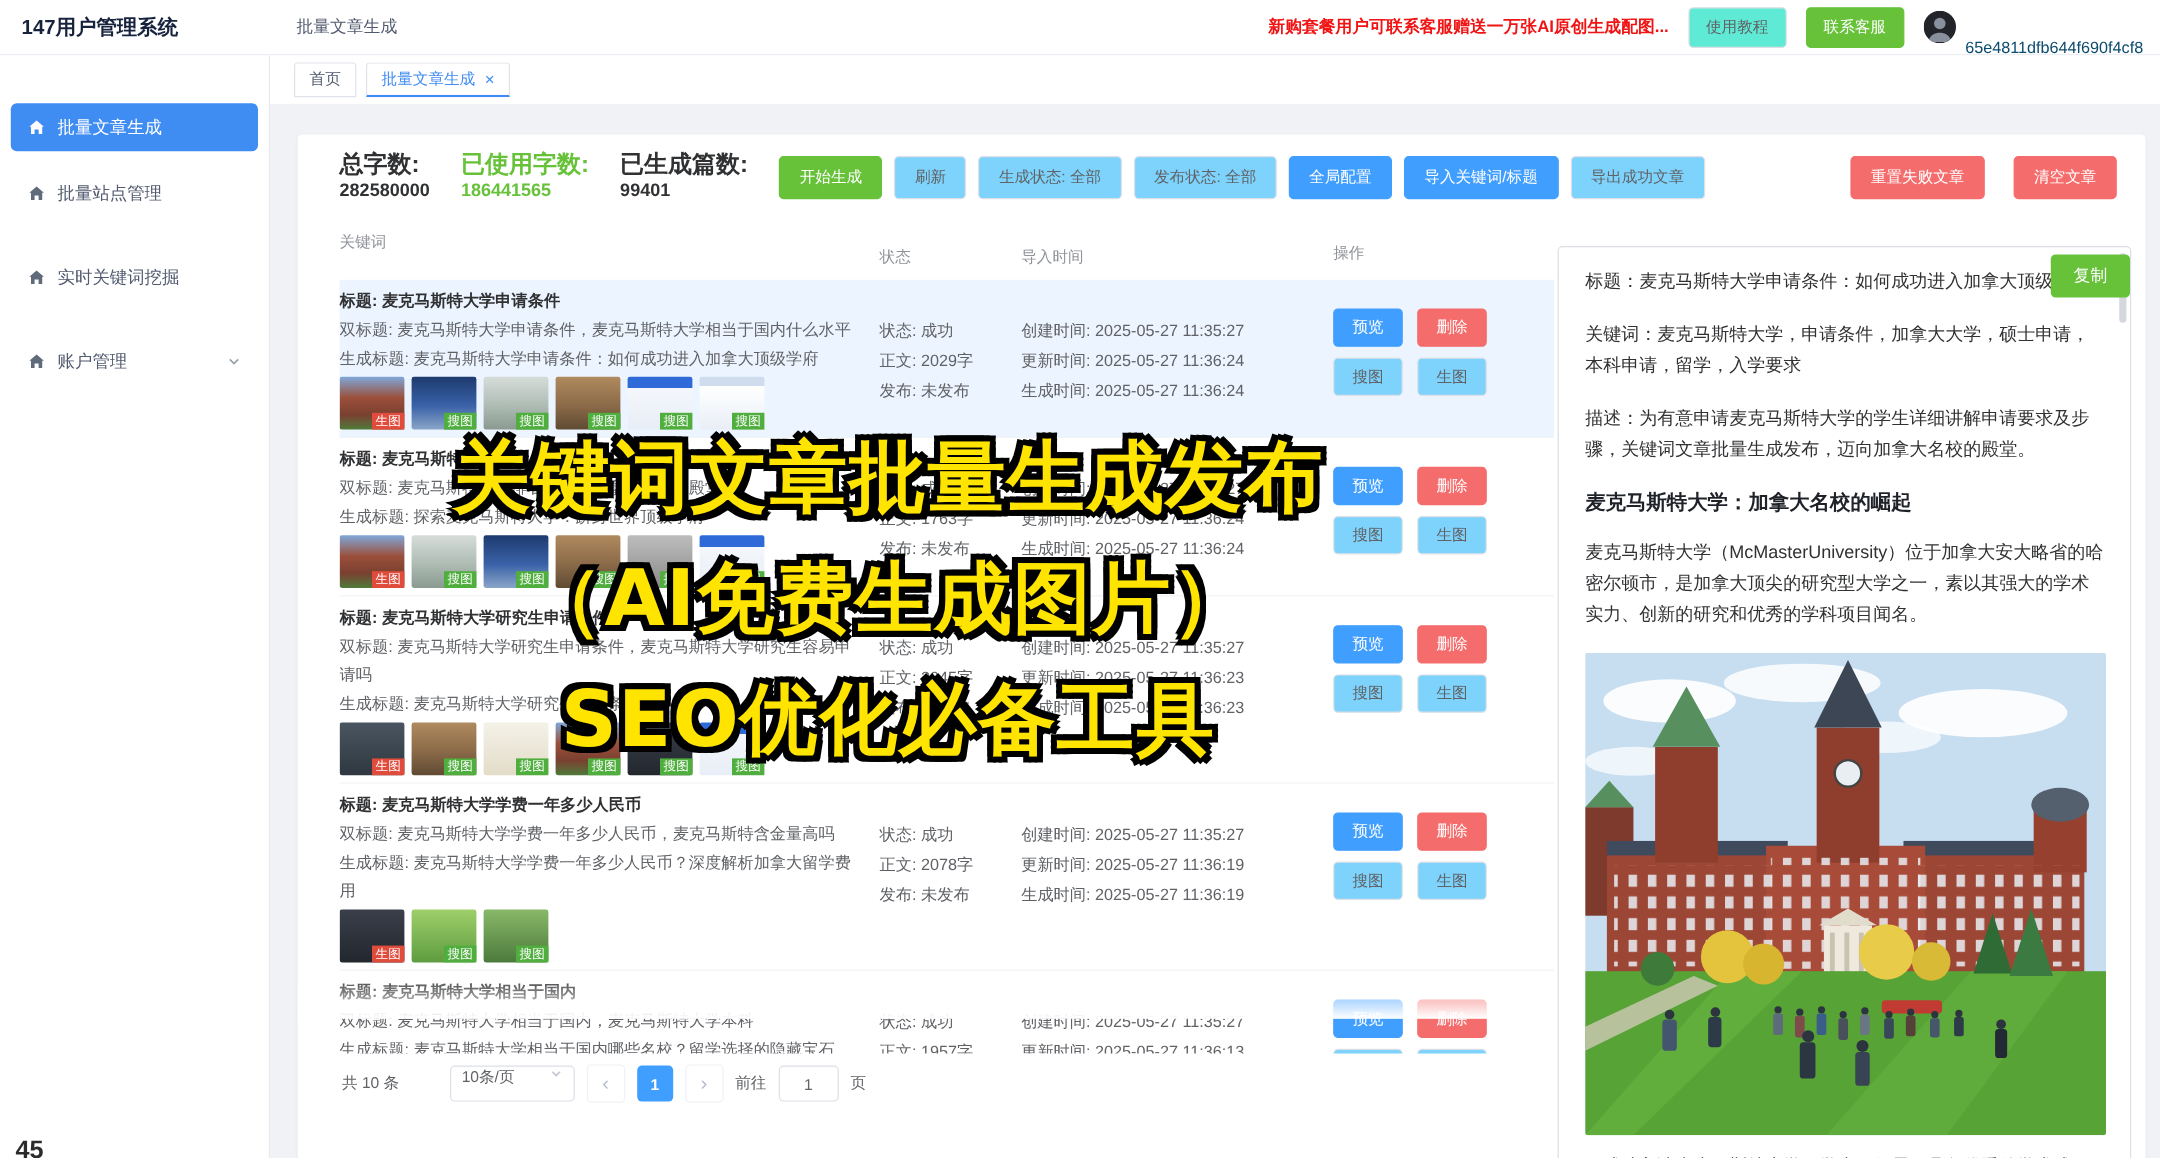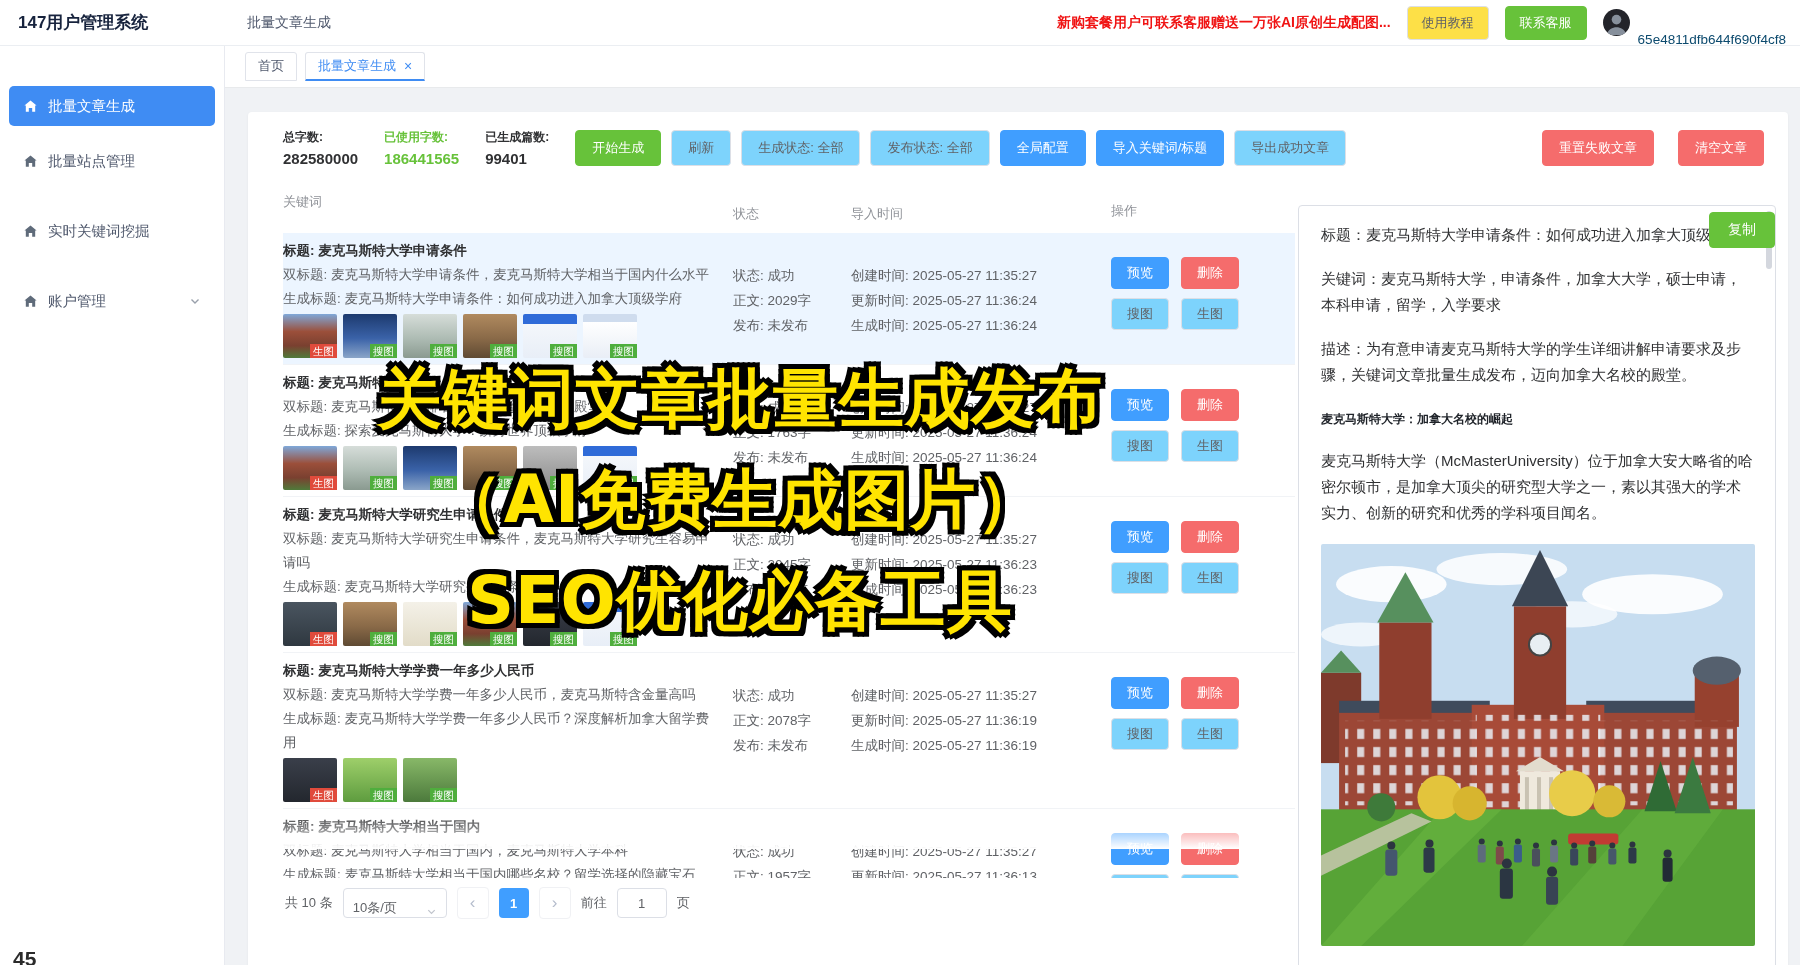--- a/index.html
+++ b/index.html
@@ -6,21 +6,21 @@
   .page{position:relative;width:1800px;height:965px;background:#fff;overflow:hidden;
         font-family:"Liberation Sans","DejaVu Sans",sans-serif;color:#303133;}
 
   
   .topbar{position:absolute;left:0;top:0;width:1800px;height:45px;background:#fff;
           border-bottom:1px solid #ebeef2;display:flex;align-items:center;z-index:6;}
   .brand{width:225px;box-sizing:border-box;padding-left:18px;font-size:17px;font-weight:bold;color:#17233d;}
   .crumb{padding-left:22px;font-size:14px;color:#515a6e;}
   .announce{margin-left:auto;color:#f01414;font-weight:bold;font-size:14px;white-space:nowrap;}
   .tbtn{margin-left:16px;padding:7px 14px;font-size:13px;border:1px solid #dcdfe6;border-radius:4px;
-        color:#606266;background:#fde047;cursor:pointer;white-space:nowrap;}
+        color:#606266;background:#5eead4;cursor:pointer;white-space:nowrap;}
   .tbtn-green{background:#67c23a;border-color:#67c23a;color:#fff;}
   .avatar{width:27px;height:27px;border-radius:50%;margin-left:16px;overflow:hidden;flex:0 0 auto;}
   .uid{margin-left:8px;font-size:13.5px;color:#0c4a6e;white-space:nowrap;margin-top:33px;}
 
   
   .sidebar{position:absolute;left:0;top:45px;width:225px;height:920px;background:#fff;
            border-right:1px solid #e8eaf0;z-index:5;box-sizing:border-box;padding-top:41px;}
   .sitem{height:40px;margin:0 9px 30px 9px;display:flex;align-items:center;gap:10px;
          padding:0 14px;border-radius:5px;color:#515a6e;font-size:14.5px;cursor:pointer;}
   .sitem .icon{display:flex;color:#5f6b7a;}
@@ -39,21 +39,21 @@
   .tab-close{margin-left:8px;font-size:14px;line-height:1;}
 
   
   .content{position:absolute;left:225px;top:88px;width:1575px;height:877px;background:#f0f2f5;}
   .card{position:absolute;left:23px;top:24px;width:1540px;height:900px;background:#fff;
         border-radius:4px;box-shadow:0 1px 3px rgba(0,0,0,.05);}
 
   
   .toolbar{display:flex;align-items:center;padding:14px 14px 0 35px;}
   .stat{margin-right:26px;}
-  .stat-label{font-size:12px;font-weight:bold;color:#303133;line-height:22px;white-space:nowrap;}
+  .stat-label{font-size:20px;font-weight:bold;color:#303133;line-height:22px;white-space:nowrap;}
   .stat-value{font-size:15px;font-weight:bold;color:#303133;line-height:22px;}
   .stat-green .stat-label,.stat-green .stat-value{color:#67c23a;}
   .btn{display:inline-block;border-radius:4px;font-size:13px;padding:8px 16px;border:1px solid #dcdfe6;
        background:#7dd3fc;color:#606266;cursor:pointer;white-space:nowrap;box-sizing:border-box;}
   .btn-blue{background:#409eff;border-color:#409eff;color:#fff;}
   .btn-red{background:#f56c6c;border-color:#f56c6c;color:#fff;}
   .btn-green{background:#67c23a;border-color:#67c23a;color:#fff;}
   .toolbar .btn{margin-right:10px;}
   .tb-right{margin-left:auto;display:flex;gap:12px;}
 
@@ -89,34 +89,34 @@
   .th-cert{background:linear-gradient(180deg,#f4f1e8,#e2dcc8);}
   .th-slate{background:linear-gradient(180deg,#4a5560,#2f3840);}
   .th-dark{background:linear-gradient(180deg,#3a3f4a,#23272e);}
   .th-lawn{background:linear-gradient(180deg,#9ecf6a,#5e9c3f);}
   .th-lawn2{background:linear-gradient(180deg,#88b868,#4c7a3c);}
   .fade{position:absolute;left:-35px;width:1047px;top:626px;height:36px;
         background:linear-gradient(rgba(255,255,255,0),#fff);pointer-events:none;}
   .pager{position:absolute;left:2px;top:700px;display:flex;align-items:center;gap:10px;
          font-size:13px;color:#606266;}
   .psel{width:104px;height:30px;border:1px solid #dcdfe6;border-radius:4px;display:flex;
-        align-items:flex-end;justify-content:space-between;padding:0 9px;color:#606266;box-sizing:border-box;cursor:pointer;}
+        align-items:flex-start;justify-content:space-between;padding:0 9px;color:#606266;box-sizing:border-box;cursor:pointer;margin-left:32px;}
   .pbtn{width:30px;height:30px;display:flex;align-items:center;justify-content:center;color:#b4bccc;
         font-size:17px;border:1px solid #f0f1f4;border-radius:4px;background:#fff;cursor:pointer;}
   .pcur{width:30px;height:30px;background:#409eff;color:#fff;border-radius:4px;display:flex;
         align-items:center;justify-content:center;font-weight:bold;font-size:13px;cursor:pointer;}
   .ginput{width:50px;height:30px;border:1px solid #dcdfe6;border-radius:4px;text-align:center;
           color:#606266;font-size:13px;box-sizing:border-box;}
 
   
   .preview{position:absolute;left:1050px;top:93px;width:478px;height:800px;background:#fff;
            border:1px solid #dcdfe6;border-radius:4px;box-sizing:border-box;overflow:hidden;}
   .pv{padding:16px 22px 0 22px;font-size:15px;color:#303133;line-height:26px;}
   .pv p{margin:0 0 18px 0;}
-  .pv h3{font-size:12px;margin:4px 0 16px 0;color:#1f2329;}
+  .pv h3{font-size:17px;margin:4px 0 16px 0;color:#1f2329;}
   .copybtn{position:absolute;top:6px;right:0px;z-index:3;padding:8px 18px;font-size:14px;}
   .pv-scroll{position:absolute;right:3px;top:5px;width:6px;height:58px;background:#d4d7de;border-radius:3px;}
   .pv-img{width:434px;height:402px;display:block;border-radius:2px;margin-bottom:14px;}
 
   
   .overlay{position:absolute;left:160px;top:348px;width:1160px;text-align:center;z-index:20;
            pointer-events:none;}
   .ovl{font-family:"DejaVu Sans","Liberation Sans",sans-serif;font-weight:bold;font-size:65px;
        line-height:101px;color:#ffe400;letter-spacing:1px;white-space:nowrap;
        text-shadow:-5px -5px 0 #000,5px -5px 0 #000,-5px 5px 0 #000,5px 5px 0 #000,

